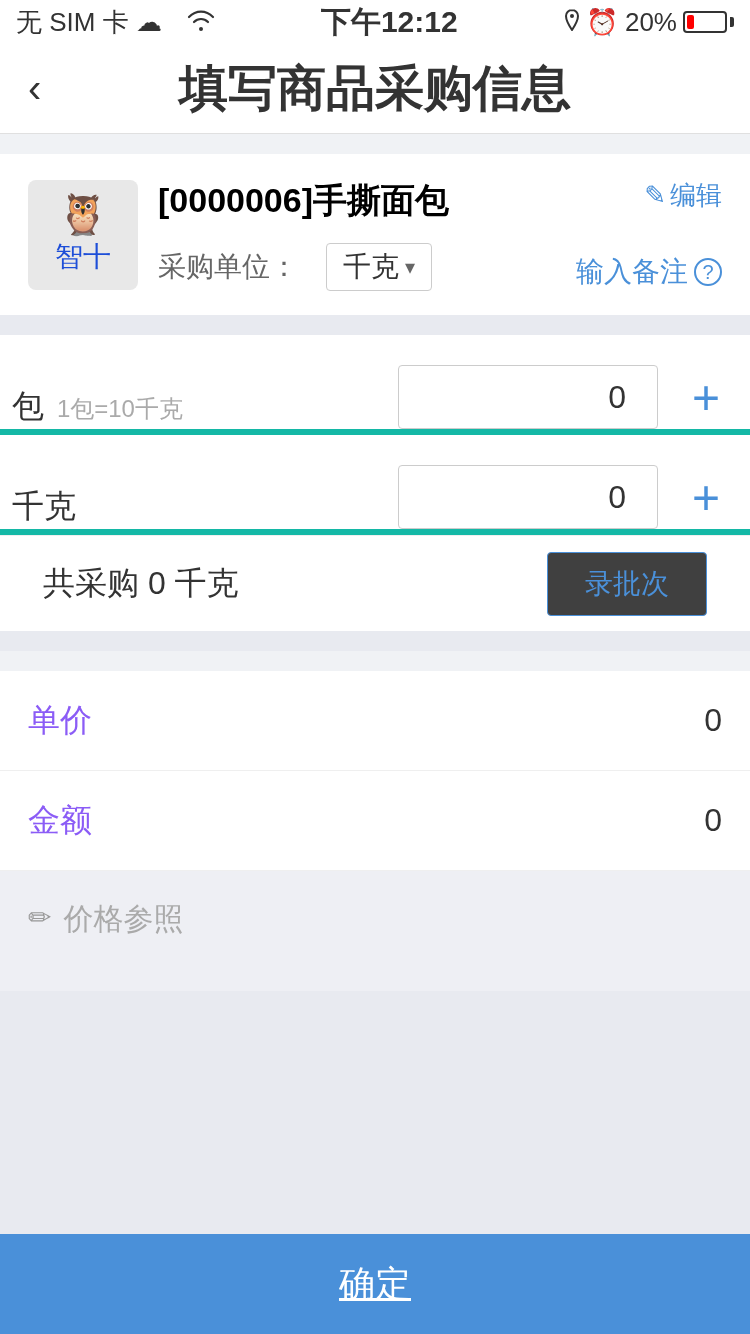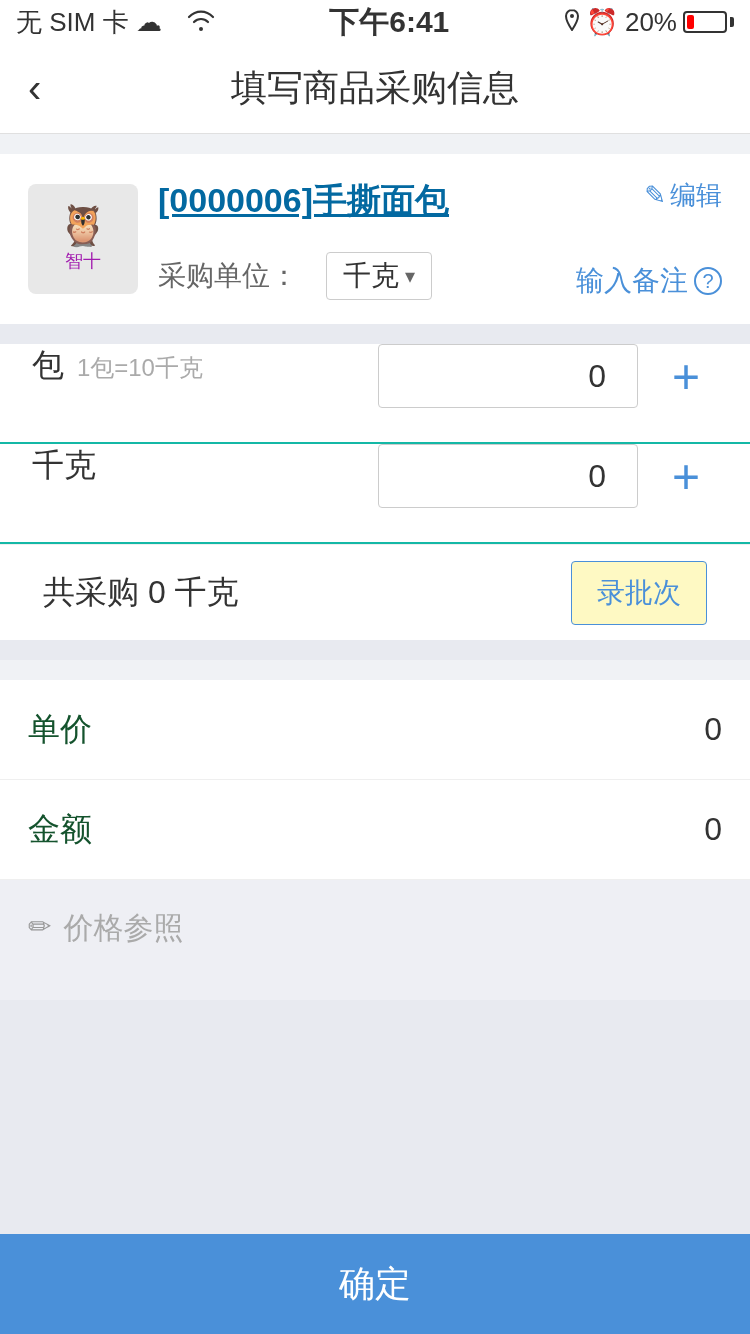--- a/index.html
+++ b/index.html
@@ -82,22 +82,22 @@
       position: relative;
     }
     .nav-back {
       position: absolute;
       left: 28px;
       font-size: 40px;
       color: #333;
       cursor: pointer;
     }
     .nav-title {
-      font-size: 36px;
-      font-weight: 400;
+      font-size: 49px;
+      font-weight: 700;
       color: #333;
     }
 
     
     .product-card {
       background: #fff;
       margin-top: 20px;
       padding: 24px 28px;
       display: flex;
       align-items: center;
@@ -120,23 +120,22 @@
     .product-thumb-owl {
       font-size: 40px;
       line-height: 1;
     }
     .product-info {
       flex: 1;
     }
     .product-name {
       font-size: 34px;
       font-weight: 600;
-      color: #0369a1;
-      margin-bottom: 28px;
-      text-decoration: underline;
+      color: #000000;
+      margin-bottom: 19px;
     }
     .product-unit-row {
       display: flex;
       align-items: center;
       gap: 28px;
     }
     .unit-label {
       font-size: 28px;
       color: #666;
     }
@@ -195,24 +194,24 @@
       height: 20px;
       background: #e8eaf0;
     }
 
     
     .input-section {
       background: #fff;
     }
     .input-row {
       display: flex;
-      align-items: flex-start;
-      padding: 0 32px;
+      align-items: flex-end;
+      padding: 0 12px;
       height: 100px;
-      border-bottom: 2px solid #14b8a6;
+      border-bottom: 6px solid #14b8a6;
     }
     .input-row-label {
       flex: 0 0 auto;
       min-width: 120px;
     }
     .input-row-sublabel {
       font-size: 24px;
       color: #aaa;
       margin-left: 4px;
     }
@@ -257,25 +256,25 @@
       justify-content: space-between;
       padding: 0 43px;
       height: 96px;
       border-top: 1px solid #efefef;
     }
     .total-text {
       font-size: 32px;
       color: #333;
     }
     .batch-btn {
-      width: 136px;
+      width: 160px;
       height: 64px;
       border: 1px solid #4a90d9;
       border-radius: 4px;
-      background: #fef9c3;
+      background: #404040;
       color: #4a90d9;
       font-size: 28px;
       display: flex;
       align-items: center;
       justify-content: center;
       cursor: pointer;
       margin-left: 30px;
     }
 
     
@@ -286,21 +285,21 @@
     .price-row {
       display: flex;
       align-items: center;
       justify-content: space-between;
       padding: 0 28px;
       height: 100px;
       border-bottom: 1px solid #efefef;
     }
     .price-row-label {
       font-size: 32px;
-      color: #14532d;
+      color: #8b5cf6;
     }
     .price-row-value {
       font-size: 32px;
       color: #333;
     }
 
     
     .remark-section {
       background: #eeeff4;
       margin-top: 0;
@@ -330,37 +329,38 @@
       height: 100px;
       background: #4a90d9;
       color: #fff;
       font-size: 36px;
       font-weight: 500;
       display: flex;
       align-items: center;
       justify-content: center;
       cursor: pointer;
       border: none;
+      text-decoration: underline;
     }
   </style>
 </head>
 <body>
 
 <div class="status-bar">
   <div class="status-left">
     <span>无 SIM 卡 ☁</span>
     <span>
       <svg width="30" height="22" viewBox="0 0 30 22" fill="none">
         <path d="M15 18a2 2 0 1 1 0 4 2 2 0 0 1 0-4z" fill="#333"></path>
         <path d="M8 13c1.9-1.9 4.4-3 7-3s5.1 1.1 7 3" stroke="#333" stroke-width="2.2" fill="none" stroke-linecap="round"></path>
         <path d="M3 8c3.3-3.3 7.8-5.3 12-5.3s8.7 2 12 5.3" stroke="#333" stroke-width="2.2" fill="none" stroke-linecap="round"></path>
       </svg>
     </span>
   </div>
-  <div class="status-center">下午6:41</div>
+  <div class="status-center">下午12:12</div>
   <div class="status-right">
     <span>
       <svg width="18" height="22" viewBox="0 0 18 22" fill="none">
         <path d="M9 1C5.7 1 3 3.7 3 7c0 5 6 14 6 14s6-9 6-14c0-3.3-2.7-6-6-6z" stroke="#333" stroke-width="2" fill="none"></path>
         <circle cx="9" cy="7" r="2" fill="#333"></circle>
       </svg>
     </span>
     <span>⏰</span>
     <span>20%</span>
     <div class="battery">
@@ -373,21 +373,21 @@
 </div>
 
 <div class="nav-bar">
   <div class="nav-back">‹</div>
   <div class="nav-title">填写商品采购信息</div>
 </div>
 
 <div class="product-card">
   <div class="product-thumb">
     <div class="product-thumb-owl">🦉</div>
-    <div style="font-size:18px;color:#a21caf;margin-top:4px">智十</div>
+    <div style="font-size:28px;color:#1d4ed8;margin-top:4px">智十</div>
   </div>
   <div class="product-info">
     <div class="product-name">[0000006]手撕面包</div>
     <div class="product-unit-row">
       <span class="unit-label">采购单位：</span>
       <div class="unit-select">
         <span>千克</span>
         <span class="unit-dropdown-arrow">▾</span>
       </div>
     </div>

